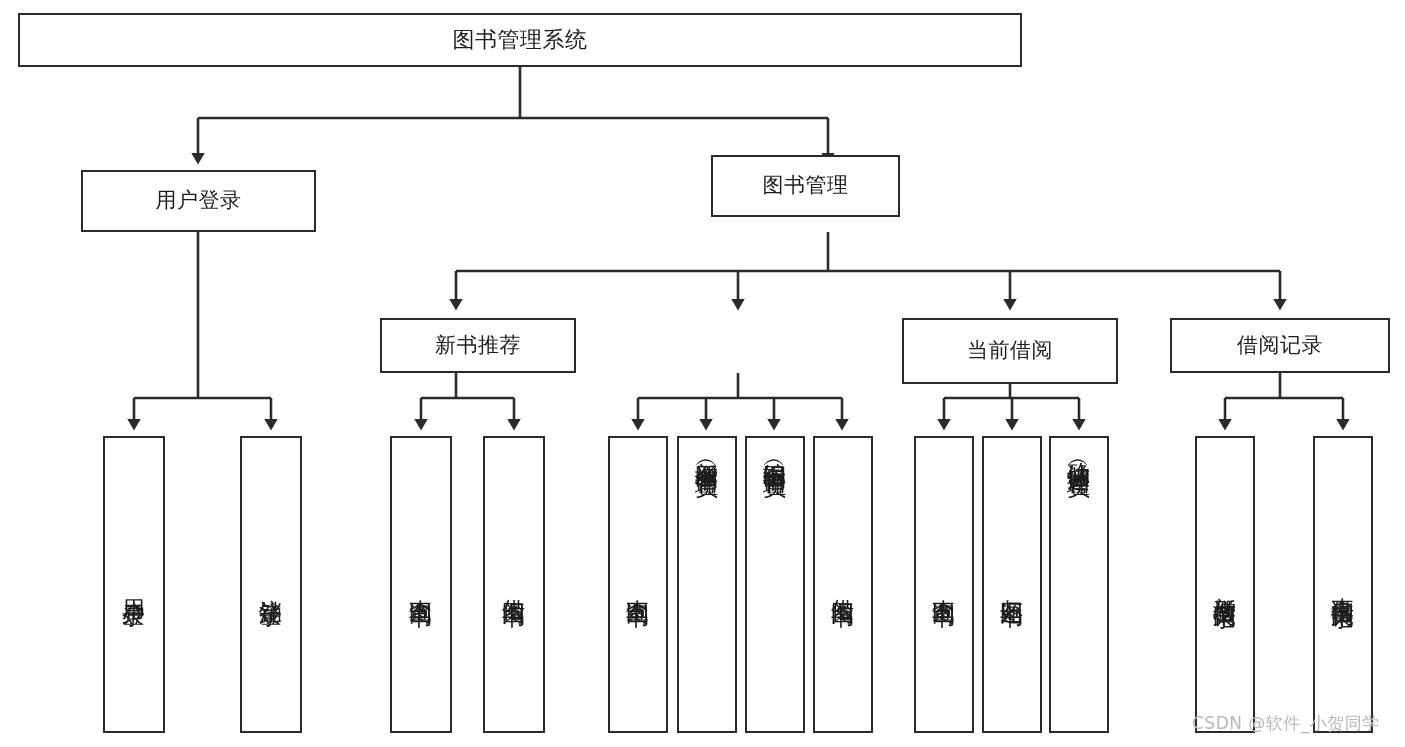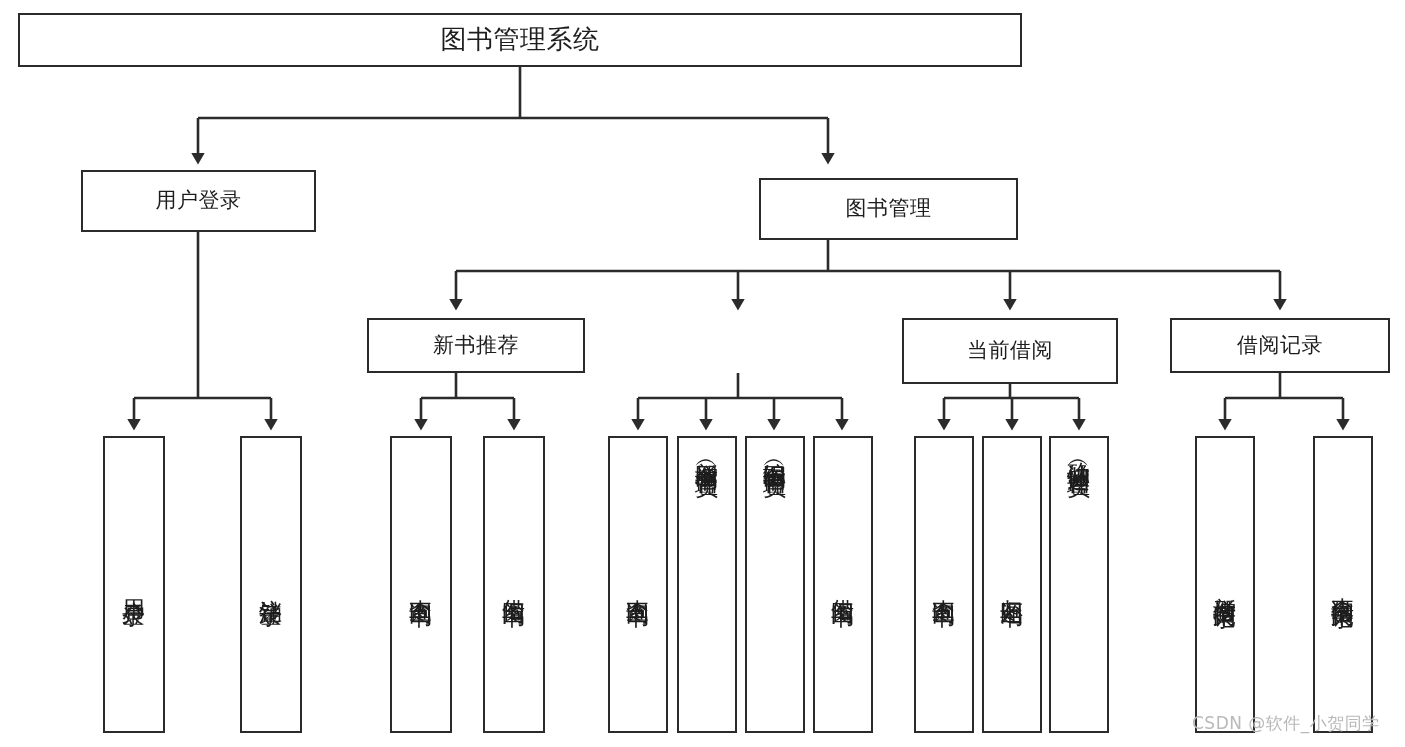--- a/index.html
+++ b/index.html
@@ -41,21 +41,21 @@
     display: block;
     text-align: center;
     line-height: 1.14;
     letter-spacing: 0.5px;
   }
   
   .node.h .label {
     font-size: 21px;
   }
   .node.root .label {
-    font-size: 26px;
+    font-size: 22px;
   }
   
   .node.v {
     align-items: flex-start;
     justify-content: center;
     padding-top: 0;
   }
   .node.v .label {
     writing-mode: vertical-rl;
     text-orientation: upright;
@@ -139,25 +139,25 @@
     </g>
   </svg>
 
   <div class="node h root" style="left:18px; top:13px; width:1004px; height:54px;">
     <span class="label">图书管理系统</span>
   </div>
 
   <div class="node h" style="left:81px; top:170px; width:235px; height:62px;">
     <span class="label">用户登录</span>
   </div>
-  <div class="node h" style="left:711px; top:178px; width:259px; height:62px;margin-left:48px;">
+  <div class="node h" style="left:711px; top:155px; width:189px; height:62px;">
     <span class="label">图书管理</span>
   </div>
 
-  <div class="node h" style="left:367px; top:318px; width:218px; height:55px;">
+  <div class="node h" style="left:380px; top:318px; width:196px; height:55px;">
     <span class="label">新书推荐</span>
   </div>
   <div class="node h" style="left:902px; top:318px; width:216px; height:66px;">
     <span class="label">当前借阅</span>
   </div>
   <div class="node h" style="left:1170px; top:318px; width:220px; height:55px;">
     <span class="label">借阅记录</span>
   </div>
 
   <div class="node v mid" style="left:103px; top:436px; width:62px; height:297px;">

